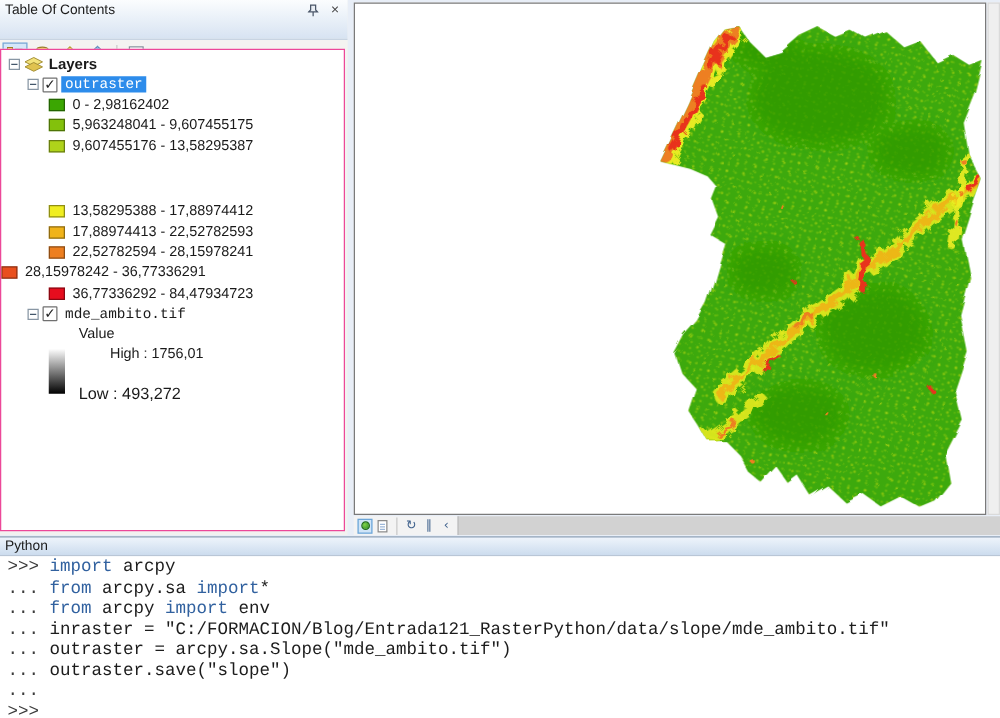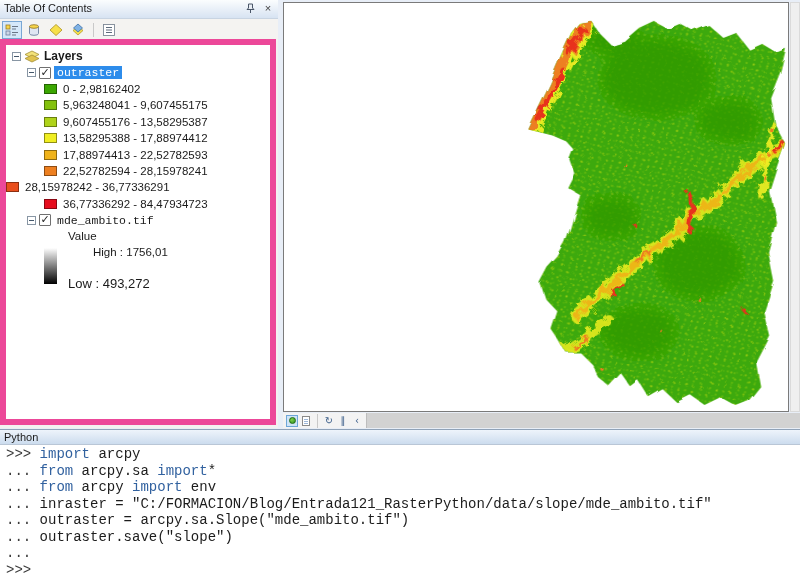--- a/index.html
+++ b/index.html
@@ -1,31 +1,31 @@
 <!DOCTYPE html>
 <html style="--selection-blue: #2D8CEB; --keyword-blue: #31619F; --map-green: #3CA908; --map-green-dark: #2E9902; --speckle-green: #9ED313; --speckle-yellow: #F0EE22; --ridge-orange: #F0B31A; --ridge-orange-deep: #ED7F20; --ridge-red: #E8321C;"><head>
 <meta charset="utf-8">
 <style>
   * { margin:0; padding:0; box-sizing:border-box; }
   html,body { width:800px; height:574px; overflow:hidden;
     font-family:"Liberation Sans", sans-serif; background:#e8eef7; color:#1a1a1a; }
 
   
   #toc-panel { position:absolute; left:0; top:0; width:278px; height:428px; background:#f2f2f0; }
-  .toc-titlebar { position:relative; height:19px; padding-left:4px; font-size:11px; line-height:17px;
+  .toc-titlebar { position:relative; height:32px; padding-left:4px; font-size:11px; line-height:17px;
     background:linear-gradient(#fbfdfe,#d7e3f2); border-bottom:1px solid #c8d4e2; }
   .toc-titlebar .winbtns { position:absolute; right:3px; top:1px; display:flex; gap:4px; align-items:center; }
   .winbtn { width:14px; height:14px; display:flex; align-items:center; justify-content:center;
     font-size:11px; color:#444; cursor:default; }
   .toc-toolbar { height:22px; background:#f4f3f1; display:flex; align-items:center; padding:1px 2px; gap:2px; }
   .tbtn { width:20px; height:18px; display:flex; align-items:center; justify-content:center; }
   .tbtn.sel { background:#d5e8fa; border:1px solid #79a7d4; }
   .tsep { width:1px; height:14px; background:#c9c9c9; margin:0 3px; }
   .toc-tree { position:absolute; left:0; top:39px; right:2px; bottom:3px; background:#fff;
-    border:6px solid #ec4899; padding-top:3px; overflow:hidden; }
+    border:1px solid #ec4899; padding-top:3px; overflow:hidden; }
 
   .trow { display:flex; align-items:center; height:16.4px; font-size:11.5px; white-space:nowrap; }
   .expander { width:9px; height:9px; border:1px solid #8896a4; background:#fff; position:relative; flex:0 0 auto; }
   .expander::after { content:""; position:absolute; left:1px; right:1px; top:3px; height:1px; background:#44576b; }
   .cbx { width:12px; height:12px; border:1px solid #707070; background:#fff; border-radius:1px;
     position:relative; flex:0 0 auto; display:flex; align-items:center; justify-content:center;
     font-family:"DejaVu Sans",sans-serif; font-size:11px; font-weight:bold; color:#222; line-height:10px; }
   .layers-label { font-weight:bold; font-size:12px; margin-left:4px; }
   .lyr-name { padding:0 3px; margin-left:3px;font-family:Liberation Mono, monospace; }
   .lyr-name.selected { background:var(--selection-blue); color:#fff; }
@@ -140,21 +140,21 @@
           <span class="clabel">0 - 2,98162402</span>
         </div>
         <div class="trow" style="padding-left: 38px;">
           <span class="swatch" style="background: rgb(131, 193, 12);"></span>
           <span class="clabel">5,963248041 - 9,607455175</span>
         </div>
         <div class="trow" style="padding-left: 38px;">
           <span class="swatch" style="background: rgb(175, 211, 26);"></span>
           <span class="clabel">9,607455176 - 13,58295387</span>
         </div>
-        <div class="trow" style="padding-left: 38px;">
+        <div class="trow" style="padding-left: 38px; margin-top: 36px;">
           <span class="swatch" style="background: rgb(240, 238, 34);"></span>
           <span class="clabel">13,58295388 - 17,88974412</span>
         </div>
         <div class="trow" style="padding-left: 38px;">
           <span class="swatch" style="background: rgb(240, 179, 26);"></span>
           <span class="clabel">17,88974413 - 22,52782593</span>
         </div>
         <div class="trow" style="padding-left: 38px;">
           <span class="swatch" style="background: rgb(237, 127, 32);"></span>
           <span class="clabel">22,52782594 - 28,15978241</span>

